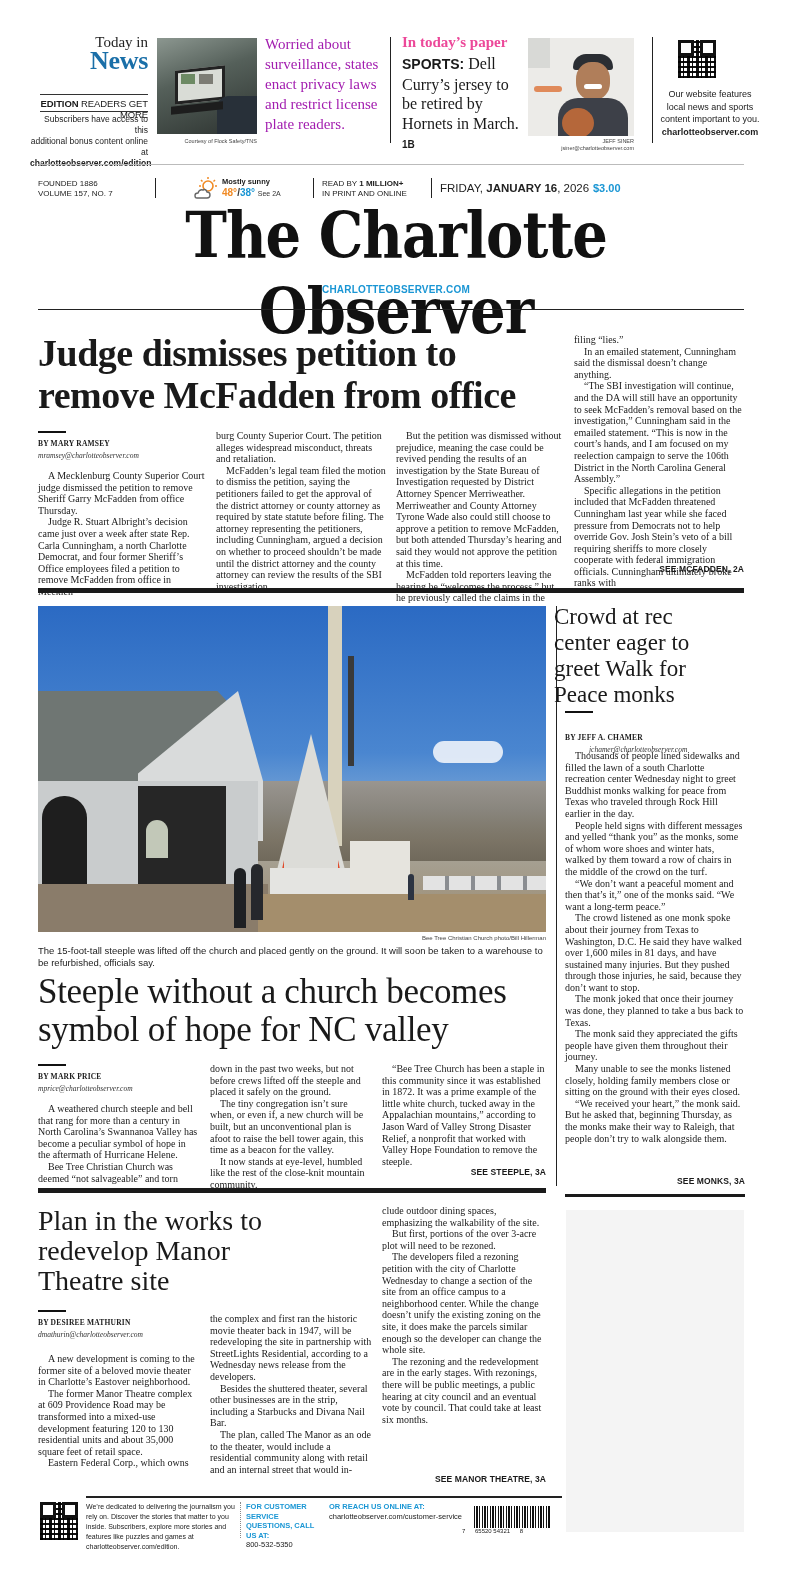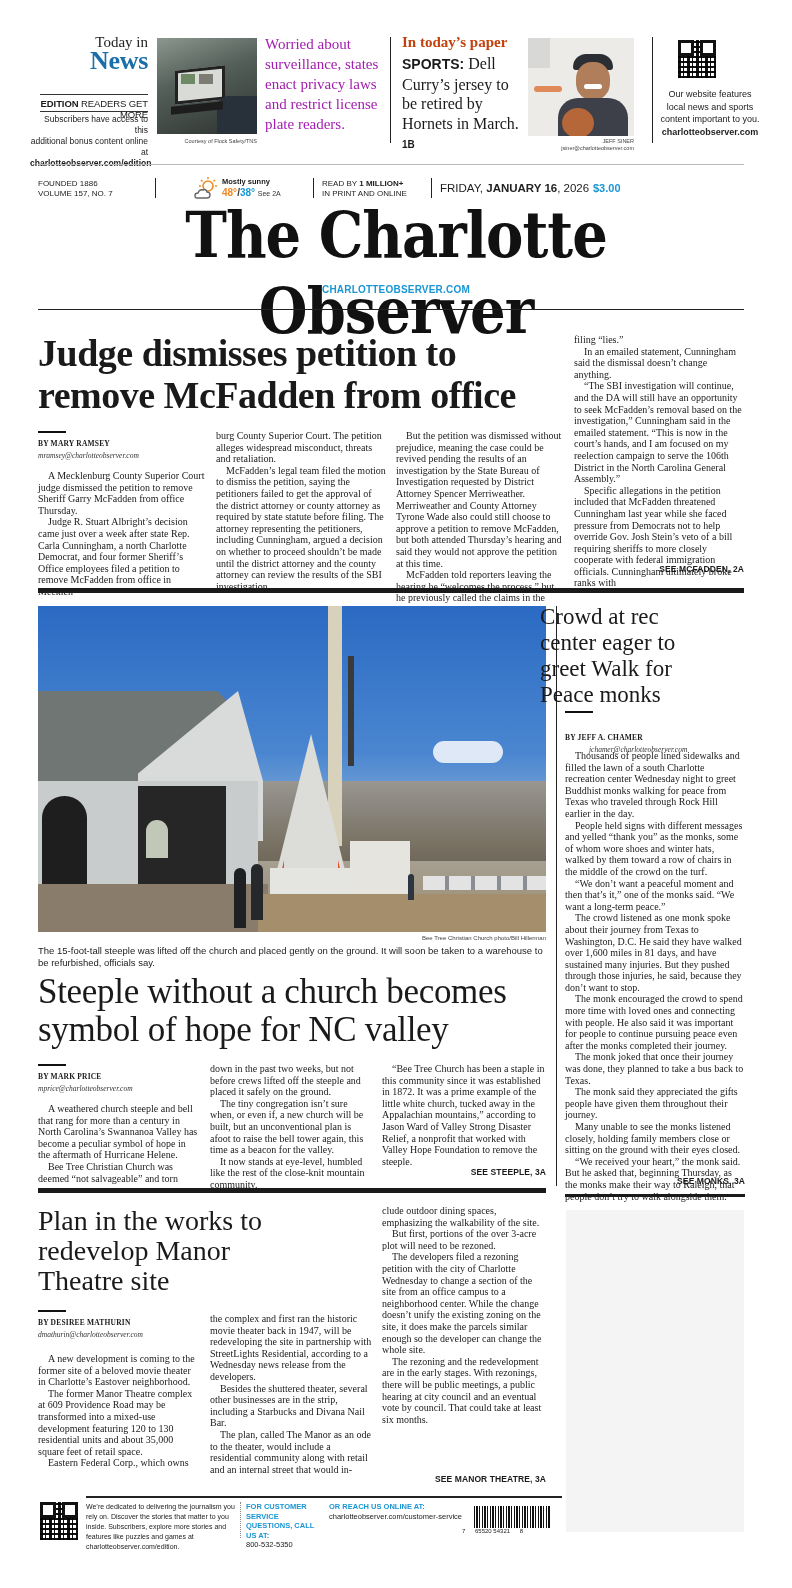--- a/index.html
+++ b/index.html
@@ -12,21 +12,21 @@
   .hrule { position: absolute; height: 1px; background: #222; }
 
   
   .today-in { font-size: 15px; text-align: right; color: #222; }
   .news-word { font-size: 26px; font-weight: bold; color: #1a6fa8; text-align: right; letter-spacing: -0.3px; }
   .edition-head { font-size: 9.5px; font-weight: bold; text-align: right; letter-spacing: -0.1px; }
   .edition-head .light { font-weight: normal; }
   .edition-body { font-size: 8.5px; text-align: right; line-height: 11px; color: #222; }
   .edition-body b { font-weight: bold; }
   .teaser1 { font-size: 15px; line-height: 20px; color: #a21caf; }
-  .todays-paper { font-size: 15px; font-weight: bold; color: #c2410c; }
+  .todays-paper { font-size: 15px; font-weight: bold; color: #ec4899; }
   .teaser2 { font-size: 16px; line-height: 19.5px; }
   .teaser2 .kicker { font-family: "Liberation Sans", sans-serif; font-weight: bold; font-size: 14px; }
   .teaser2 .pg { font-family: "Liberation Sans", sans-serif; font-weight: bold; font-size: 10px; }
   .credit-sm { font-size: 5.5px; color: #444; text-align: right; line-height: 7px; }
   .web-text { font-size: 9px; text-align: center; line-height: 12.5px; color: #222; }
   .web-text b { font-weight: bold; }
 
   
   .info { font-size: 8px; line-height: 10px; color: #222; text-transform: uppercase; }
   .dateline { font-size: 11.5px; color: #222; }
@@ -253,33 +253,32 @@
   <p>It now stands at eye-level, humbled like the rest of the close-knit mountain community.</p>
 </div>
 <div class="abs serif body" style="left:382px; top:1063px; width:164px;">
   <p>“Bee Tree Church has been a staple in this community since it was established in 1872. It was a prime example of the little white church, tucked away in the Appalachian mountains,” according to Jason Ward of Valley Strong Disaster Relief, a nonprofit that worked with Valley Hope Foundation to remove the steeple.</p>
 </div>
 <div class="abs sans jump" style="left:382px; top:1167px; width:164px;">SEE STEEPLE, 3A</div>
 
 <div class="thickrule" style="left:38px; top:1188px; width:508px;"></div>
 
 <div class="vrule" style="left:556px; top:606px; height:580px;"></div>
-<div class="abs serif headline-md" style="left:540px; top:604px; width:180px;">Crowd at rec center eager to greet Walk for Peace monks</div>
+<div class="abs serif headline-md" style="left:554px; top:604px; width:180px;">Crowd at rec center eager to greet Walk for Peace monks</div>
 
 <div class="abs" style="left:565px; top:711px; width:180px;">
   <div class="byline-rule"></div>
   <div class="byline serif" style="margin-top:20px;">BY JEFF A. CHAMER</div>
   <div class="email serif" style="margin-top:3px;padding-left:24px;">jchamer@charlotteobserver.com</div>
 </div>
 <div class="abs serif body" style="left:565px; top:750px; width:180px;">
   <p>Thousands of people lined sidewalks and filled the lawn of a south Charlotte recreation center Wednesday night to greet Buddhist monks walking for peace from Texas who traveled through Rock Hill earlier in the day.</p>
   <p>People held signs with different messages and yelled “thank you” as the monks, some of whom wore shoes and winter hats, walked by them toward a row of chairs in the middle of the crowd on the turf.</p>
   <p>“We don’t want a peaceful moment and then that’s it,” one of the monks said. “We want a long-term peace.”</p>
   <p>The crowd listened as one monk spoke about their journey from Texas to Washington, D.C. He said they have walked over 1,600 miles in 81 days, and have sustained many injuries. But they pushed through those injuries, he said, because they don’t want to stop.</p>
-  <p>The monk encouraged the crowd to spend more time with loved ones and connecting with people. He also said it was important for people to continue pursuing peace even after the monks completed their journey.</p>
   <p>The monk joked that once their journey was done, they planned to take a bus back to Texas.</p>
   <p>The monk said they appreciated the gifts people have given them throughout their journey.</p>
   <p>Many unable to see the monks listened closely, holding family members close or sitting on the ground with their eyes closed.</p>
   <p>“We received your heart,” the monk said. But he asked that, beginning Thursday, as the monks make their way to Raleigh, that people don’t try to walk alongside them.</p>
 </div>
 <div class="abs sans jump" style="left:565px; top:1176px; width:180px;">SEE MONKS, 3A</div>
 <div class="thickrule" style="left:565px; top:1194px; width:180px; height:3px;"></div>
 
 <div class="abs" style="left:566px; top:1210px; width:178px; height:322px; background:#f4f4f4;"></div>
 

